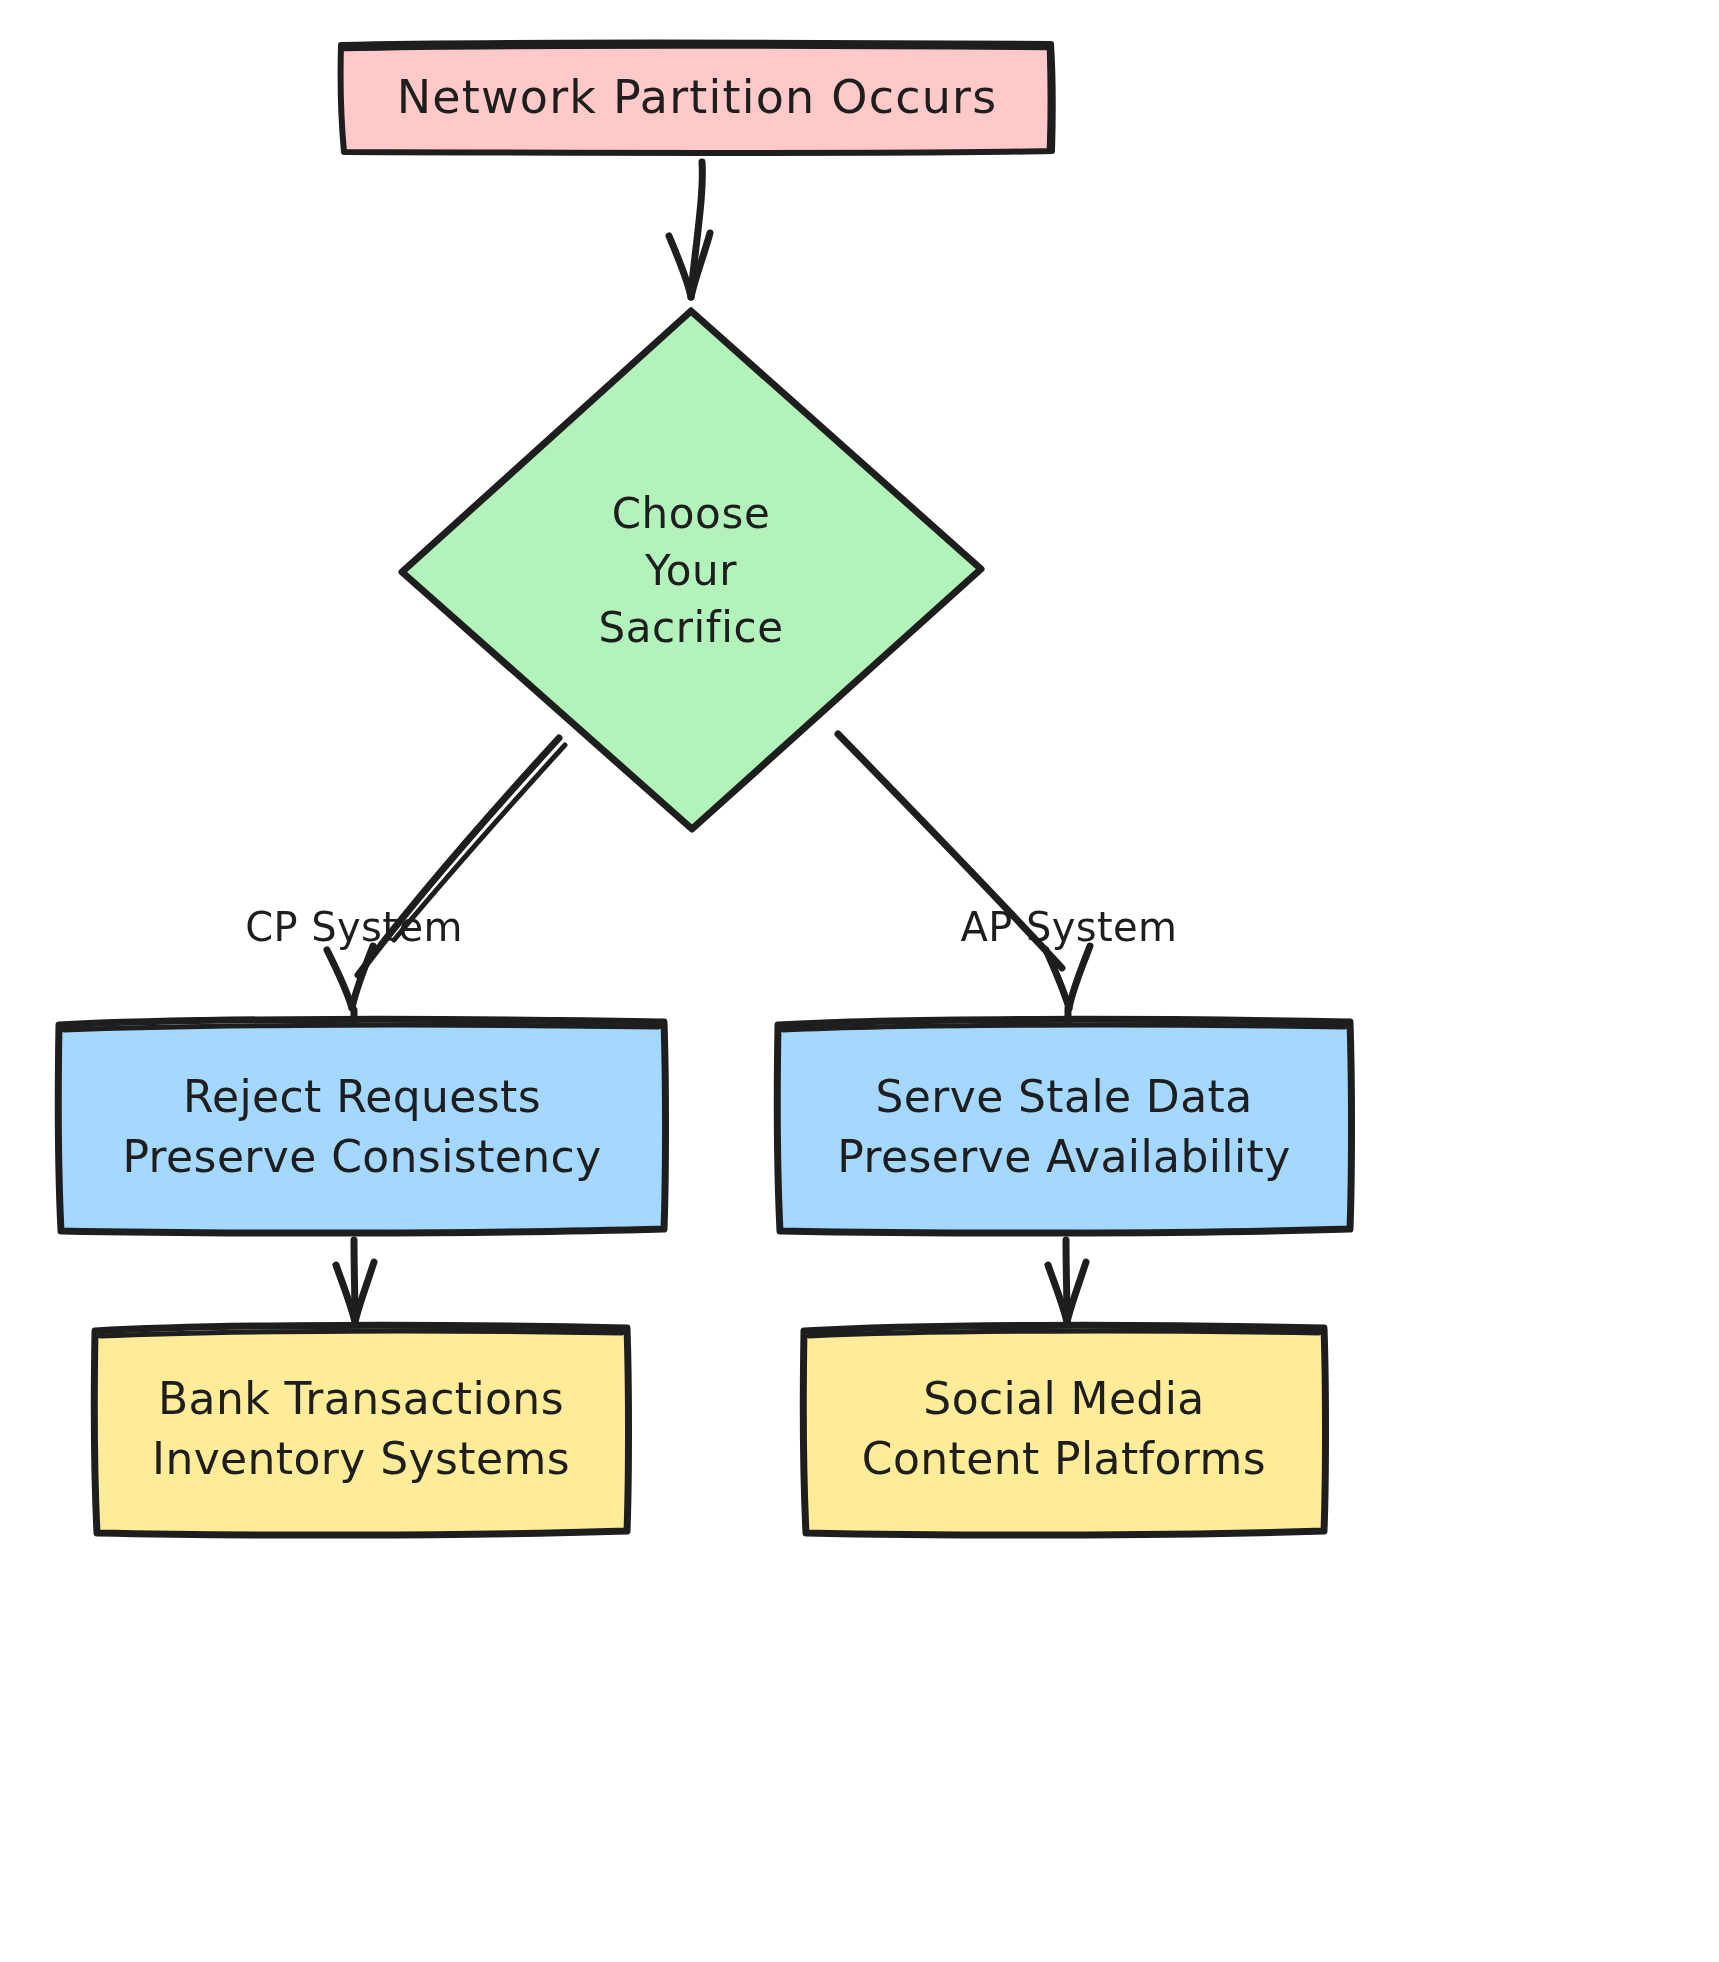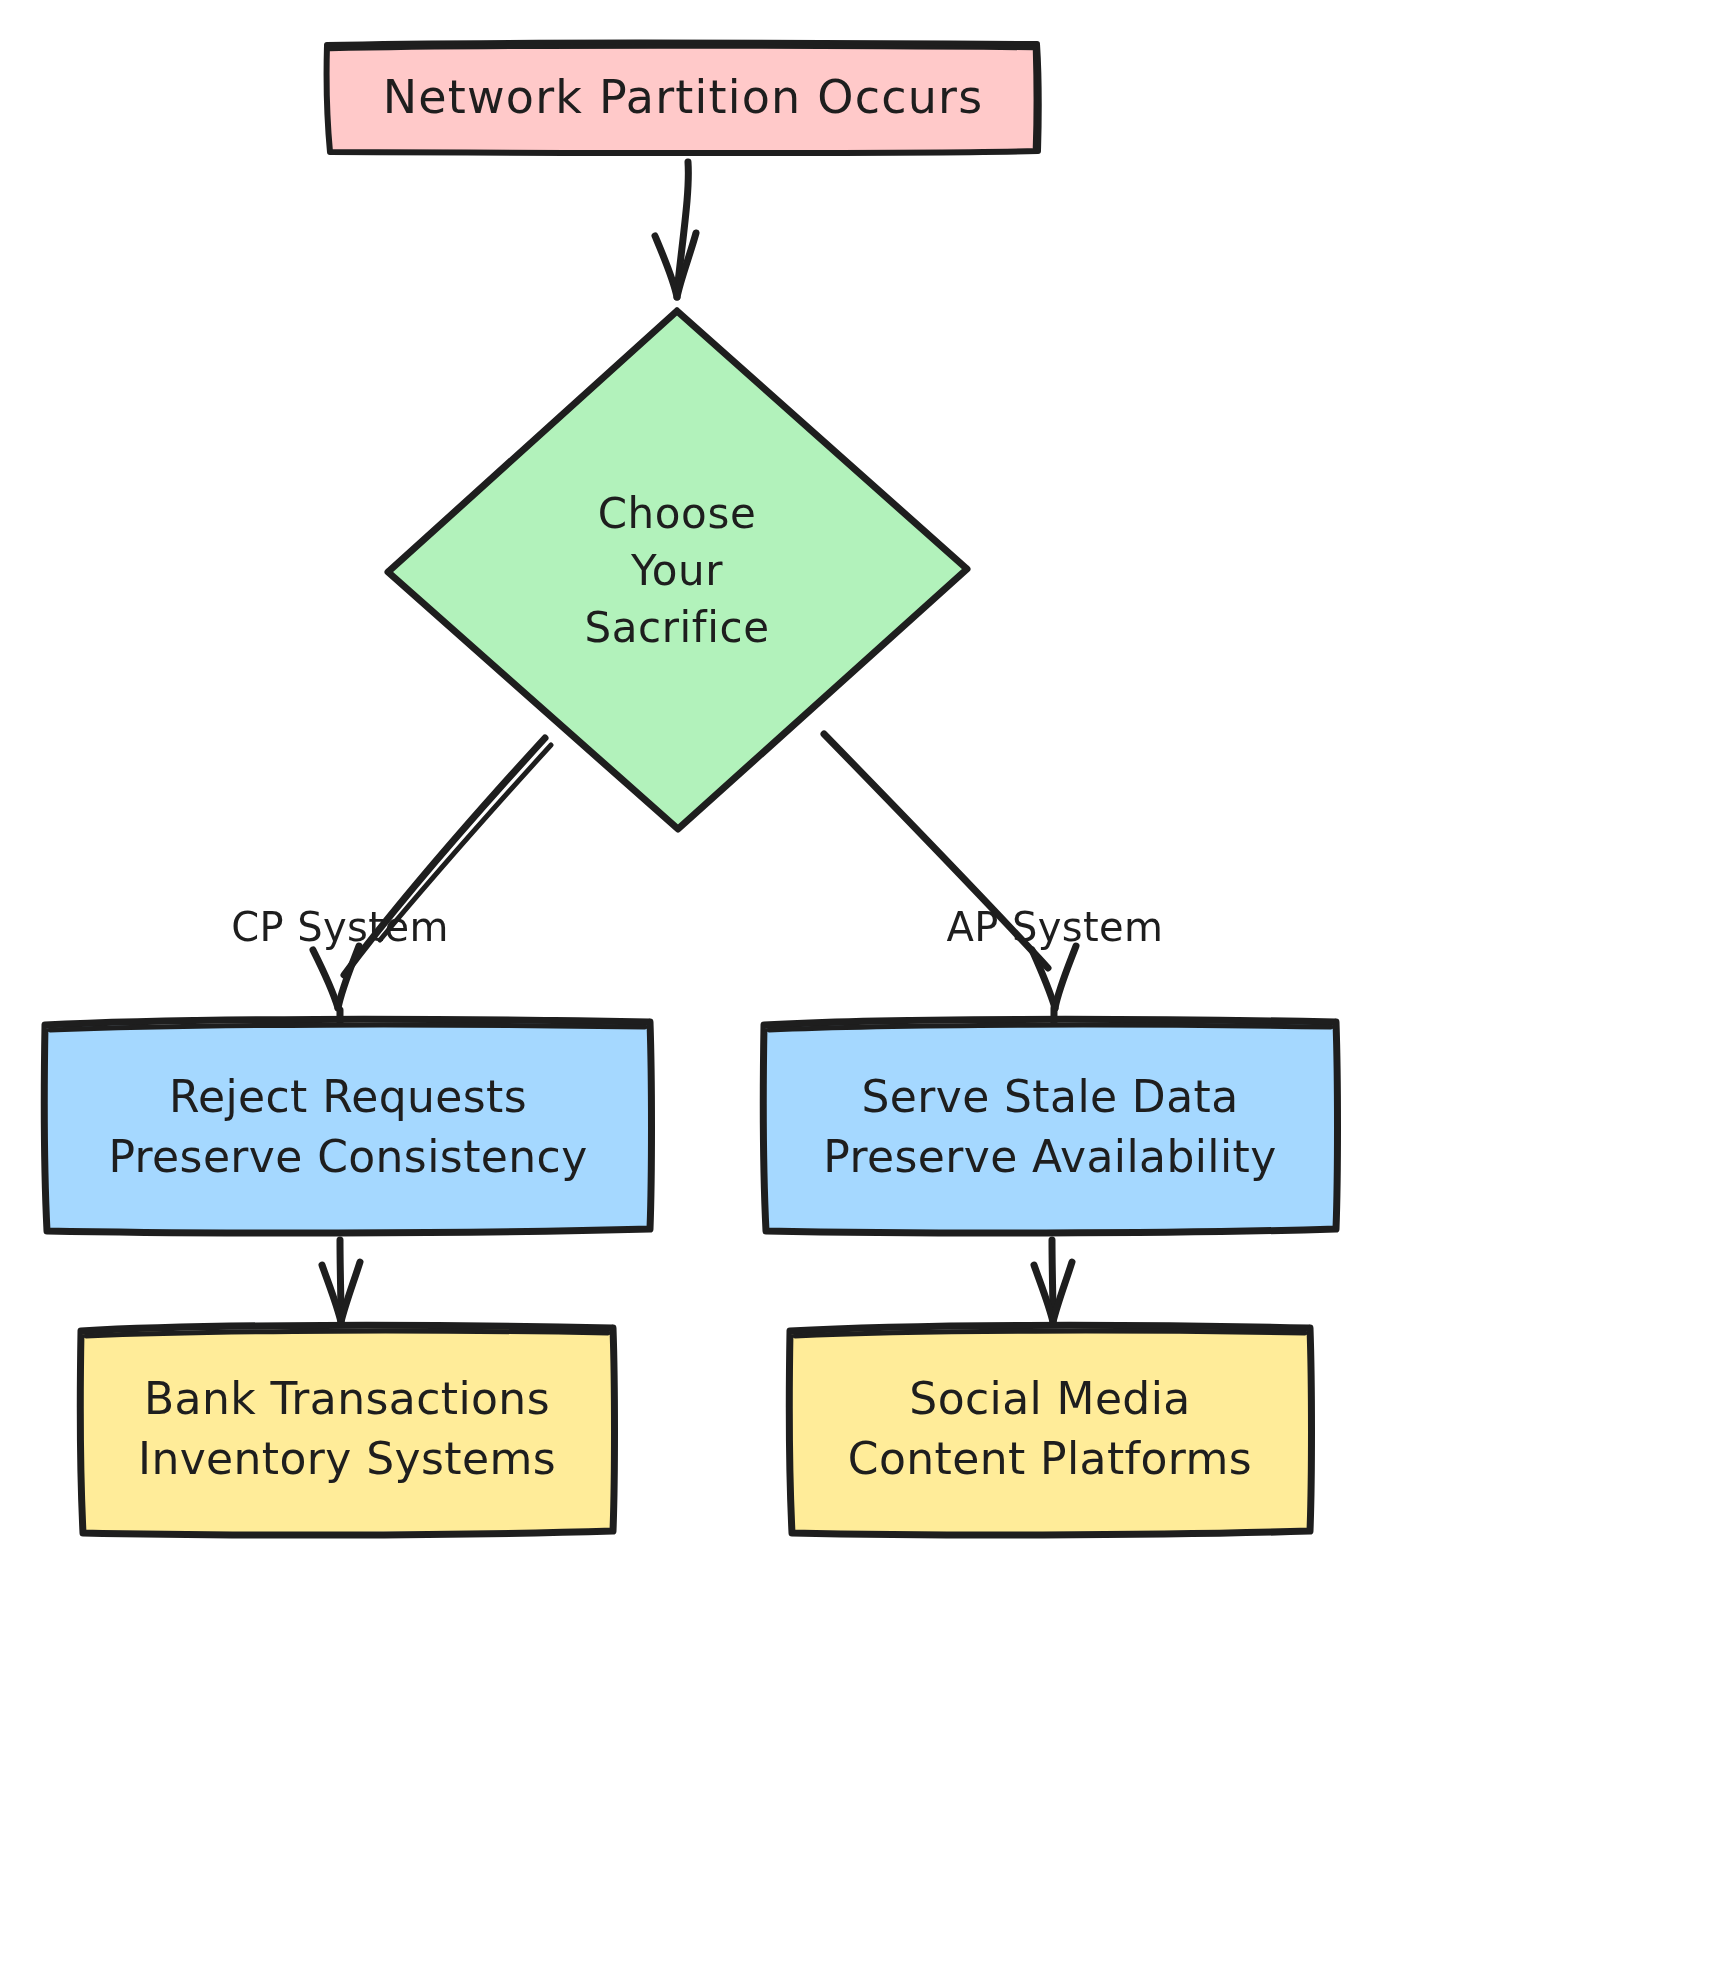--- a/index.html
+++ b/index.html
@@ -10,21 +10,21 @@
   }
   body {
     width: 1719px;
     height: 1962px;
     position: relative;
     overflow: hidden;
     font-family: "DejaVu Sans", sans-serif;
   }
   #canvas-root {
     position: absolute;
-    left: 0; top: 0;
+    left: 14px; top: 0;
     width: 1425px;
     height: 1962px;
   }
   svg#diagram {
     position: absolute;
     left: 0; top: 0;
     width: 1719px;
     height: 1962px;
     display: block;
   }

